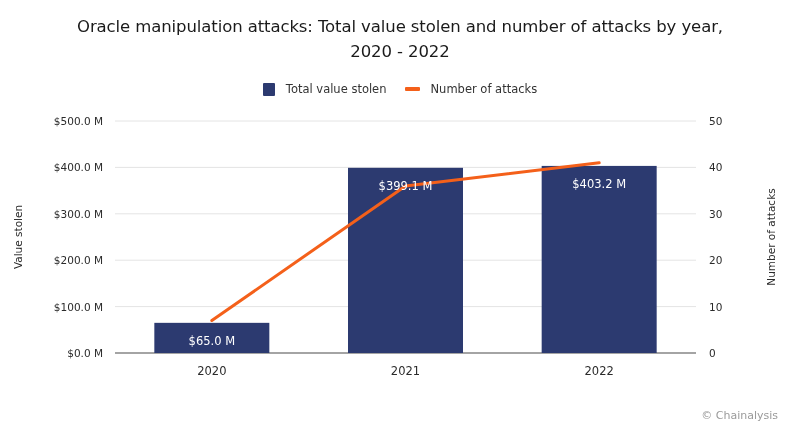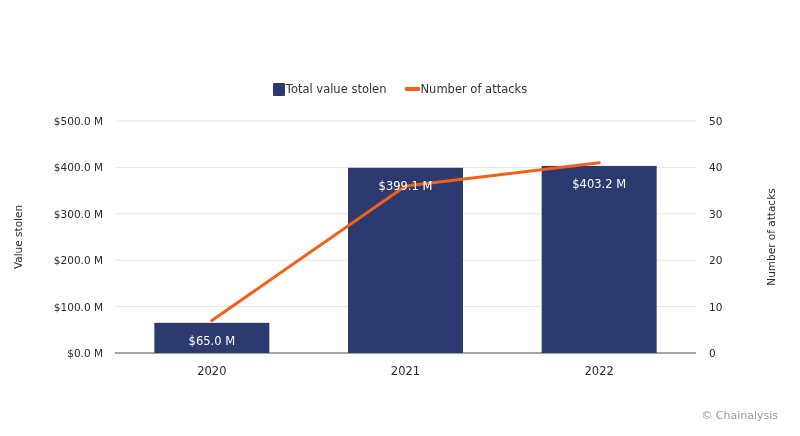--- a/index.html
+++ b/index.html
@@ -33,21 +33,21 @@
     display: flex;
     justify-content: center;
     align-items: center;
     gap: 18px;
     font-size: 11.5px;
     color: #333333;
   }
   .legend-entry {
     display: flex;
     align-items: center;
-    gap: 1px;
+    gap: 11px;
     white-space: nowrap;
   }
   .swatch-bar {
     width: 12px; height: 13px;
     border-radius: 1px;
   }
   .swatch-line {
     width: 15px; height: 4px;
     border-radius: 1px;
   }
@@ -81,20 +81,25 @@
     font-size: 11px;
     color: #9a9a9a;
     margin-left: 20px;
   }
 </style>
 </head>
 <body style="background: rgb(255, 255, 255);">
 
 <div id="chart-card">
 
+  <div id="chart-title" style="color: rgb(26, 26, 26);">
+    <span>Oracle manipulation attacks: Total value stolen and number of attacks by year,</span>
+    <br>
+    <span>2020 - 2022</span>
+  </div>
 
   <div id="legend">
     <div class="legend-entry">
       <span class="swatch-bar" style="background: rgb(44, 58, 112);"></span>
       <span>Total value stolen</span>
     </div>
     <div class="legend-entry">
       <span class="swatch-line" style="background: rgb(244, 96, 26);"></span>
       <span>Number of attacks</span>
     </div>

